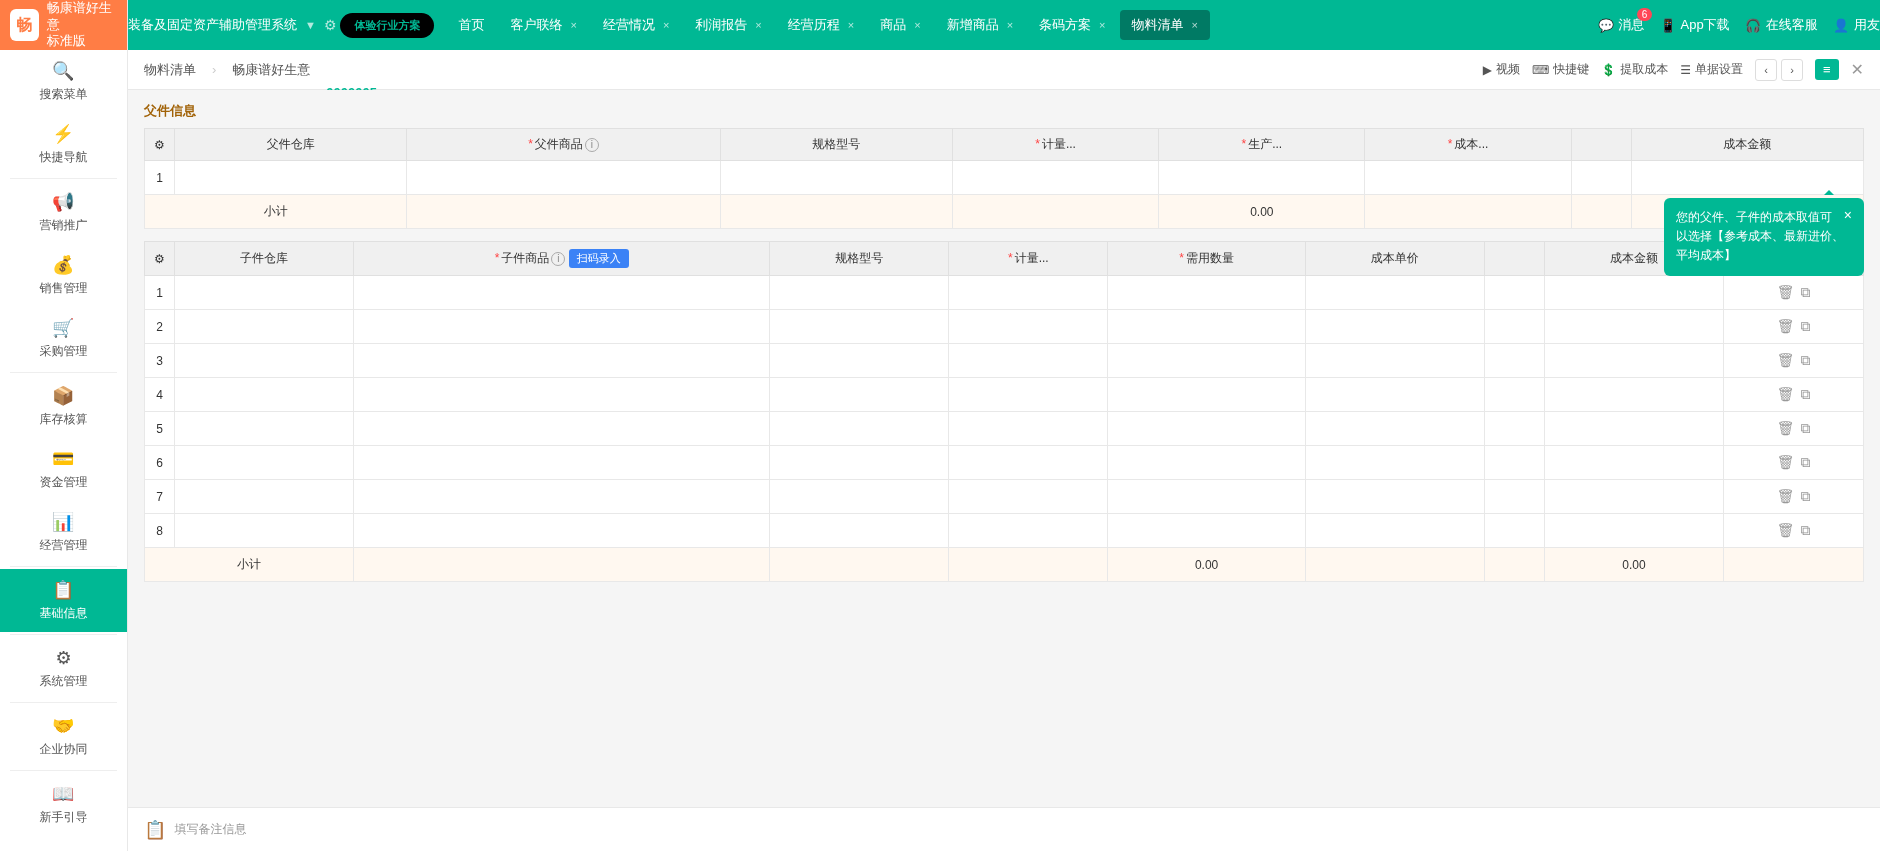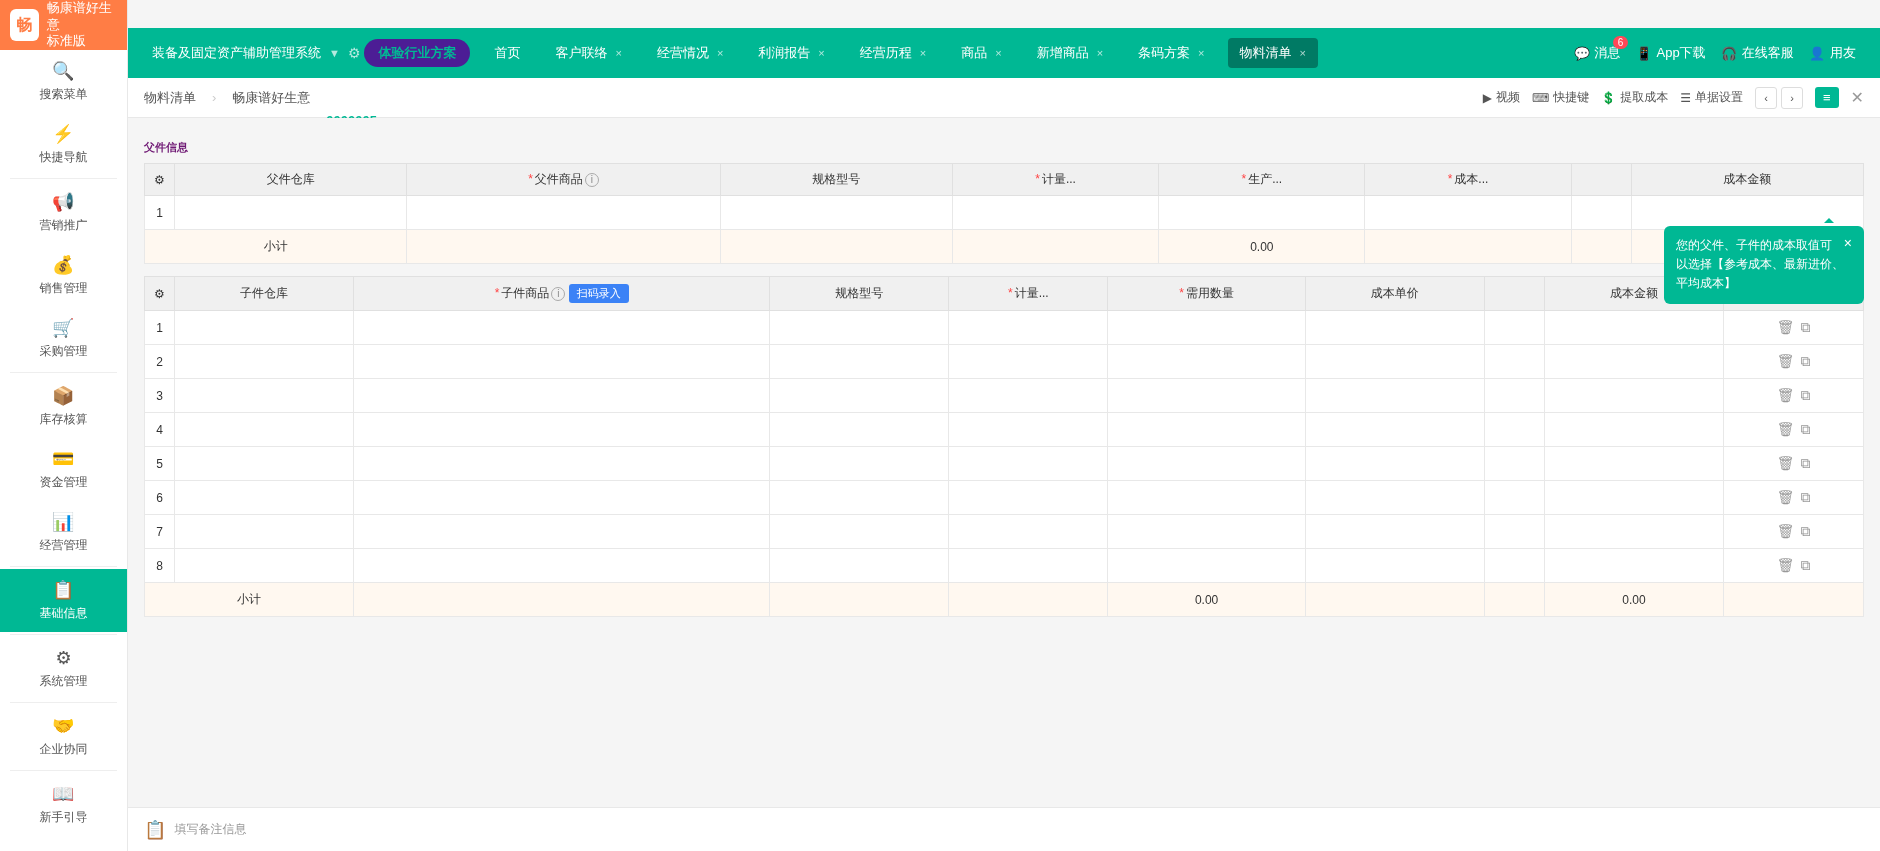--- a/index.html
+++ b/index.html
@@ -64,25 +64,24 @@
       flex-direction: column;
       overflow: hidden;
     }
 
     
     .topbar {
       background: #00b894;
       height: 50px;
       display: flex;
       align-items: center;
-      padding: 0 24px;
+      padding: 0 0;
       gap: 4px;
       justify-content: space-between;
       flex-shrink: 0;
-      margin-top: 28px;
     }
     .topbar-left {
       display: flex;
       align-items: center;
       gap: 4px;
     }
     .topbar-item {
       color: #fff;
       font-size: 13px;
       padding: 6px 12px;
@@ -117,26 +116,26 @@
       background: #ff4757;
       color: #fff;
       border-radius: 10px;
       font-size: 10px;
       padding: 1px 5px;
       position: absolute;
       top: -8px;
       right: -8px;
     }
     .experience-btn {
-      background: #4c1d95;
+      background: #000000;
       color: #00b894;
       border: none;
       border-radius: 16px;
       padding: 5px 14px;
-      font-size: 13px;
+      font-size: 11px;
       cursor: pointer;
       font-weight: bold;
     }
     .system-title {
       color: #fff;
       font-size: 13px;
       display: flex;
       align-items: center;
       gap: 8px;
     }
@@ -207,25 +206,24 @@
     .content {
       flex: 1;
       overflow-y: auto;
       padding: 12px 16px;
       background: #f5f5f5;
       position: relative;
     }
 
     
     .section-title {
-      font-size: 11px;
+      font-size: 13px;
       font-weight: bold;
-      color: #701a75;
+      color: #a16207;
       margin-bottom: 8px;
-      margin-top: 10px;
     }
 
     
     .data-table {
       width: 100%;
       border-collapse: collapse;
       background: #fff;
       font-size: 12px;
     }
     .data-table th {
@@ -423,21 +421,21 @@
 <div class="main">
 
   <div class="topbar">
     <div class="topbar-left">
       <div class="system-title">
         <span>装备及固定资产辅助管理系统</span>
         <span style="color:rgba(255,255,255,0.7); font-size:11px;">▼</span>
         <span style="color:rgba(255,255,255,0.7); font-size:14px; cursor:pointer;">⚙</span>
       </div>
       <button class="experience-btn">体验行业方案</button>
-      <div id="topbar-nav" style="display:flex; gap:11px; margin-left:8px;align-items:center;">
+      <div id="topbar-nav" style="display:flex; gap:2px; margin-left:8px;align-items:center;">
           <div class="topbar-item">首页</div>
           <div class="topbar-item">客户联络<span class="close-x">×</span></div>
           <div class="topbar-item">经营情况<span class="close-x">×</span></div>
           <div class="topbar-item">利润报告<span class="close-x">×</span></div>
           <div class="topbar-item">经营历程<span class="close-x">×</span></div>
           <div class="topbar-item">商品<span class="close-x">×</span></div>
           <div class="topbar-item">新增商品<span class="close-x">×</span></div>
           <div class="topbar-item">条码方案<span class="close-x">×</span></div>
           <div class="topbar-item active">物料清单<span class="close-x">×</span></div>
         </div>

